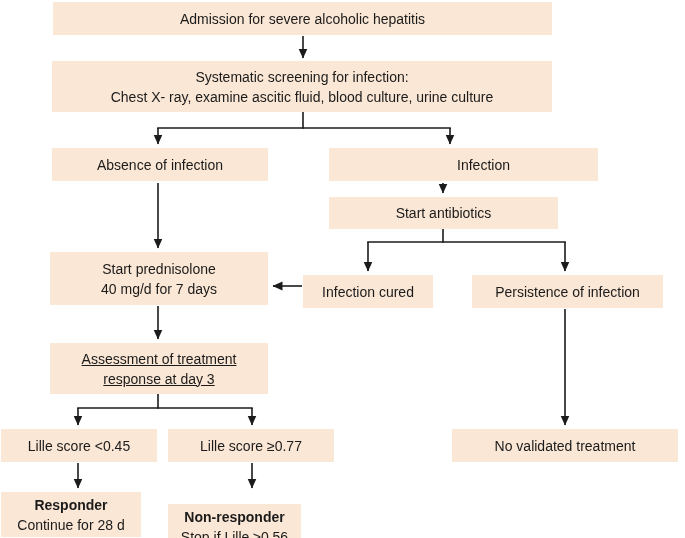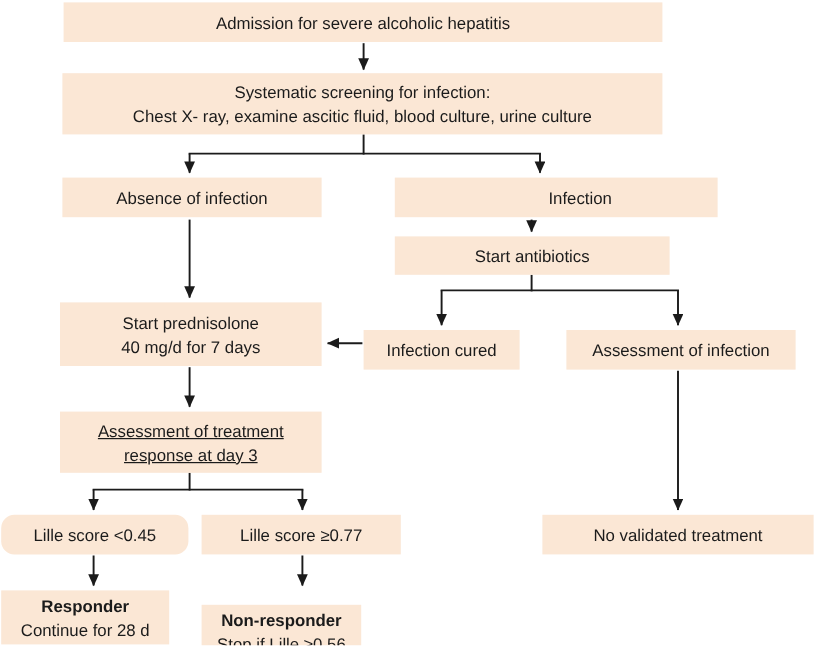--- a/index.html
+++ b/index.html
@@ -130,29 +130,29 @@
   <div class="node" style="left:50px;top:252px;width:218px;height:53px;">
     <span>Start prednisolone</span>
     <span>40 mg/d for 7 days</span>
   </div>
 
   <div class="node" style="left:303px;top:275px;width:130px;height:33px;align-items:center;">
     <span>Infection cured</span>
   </div>
 
   <div class="node" style="left:472px;top:275px;width:191px;height:33px;">
-    <span>Assessment of infection</span>
+    <span>Persistence of infection</span>
   </div>
 
   <div class="node" style="left:50px;top:343px;width:218px;height:51px;text-decoration:underline;">
     <span>Assessment of treatment</span>
     <span>response at day 3</span>
   </div>
 
-  <div class="node" style="left:1px;top:429px;width:156px;height:33px;border-radius:11px;">
+  <div class="node" style="left:1px;top:429px;width:156px;height:33px;">
     <span>Lille score &lt;0.45</span>
   </div>
 
   <div class="node" style="left:168px;top:429px;width:166px;height:33px;">
     <span>Lille score ≥0.77</span>
   </div>
 
   <div class="node" style="left:452px;top:429px;width:226px;height:33px;">
     <span>No validated treatment</span>
   </div>

